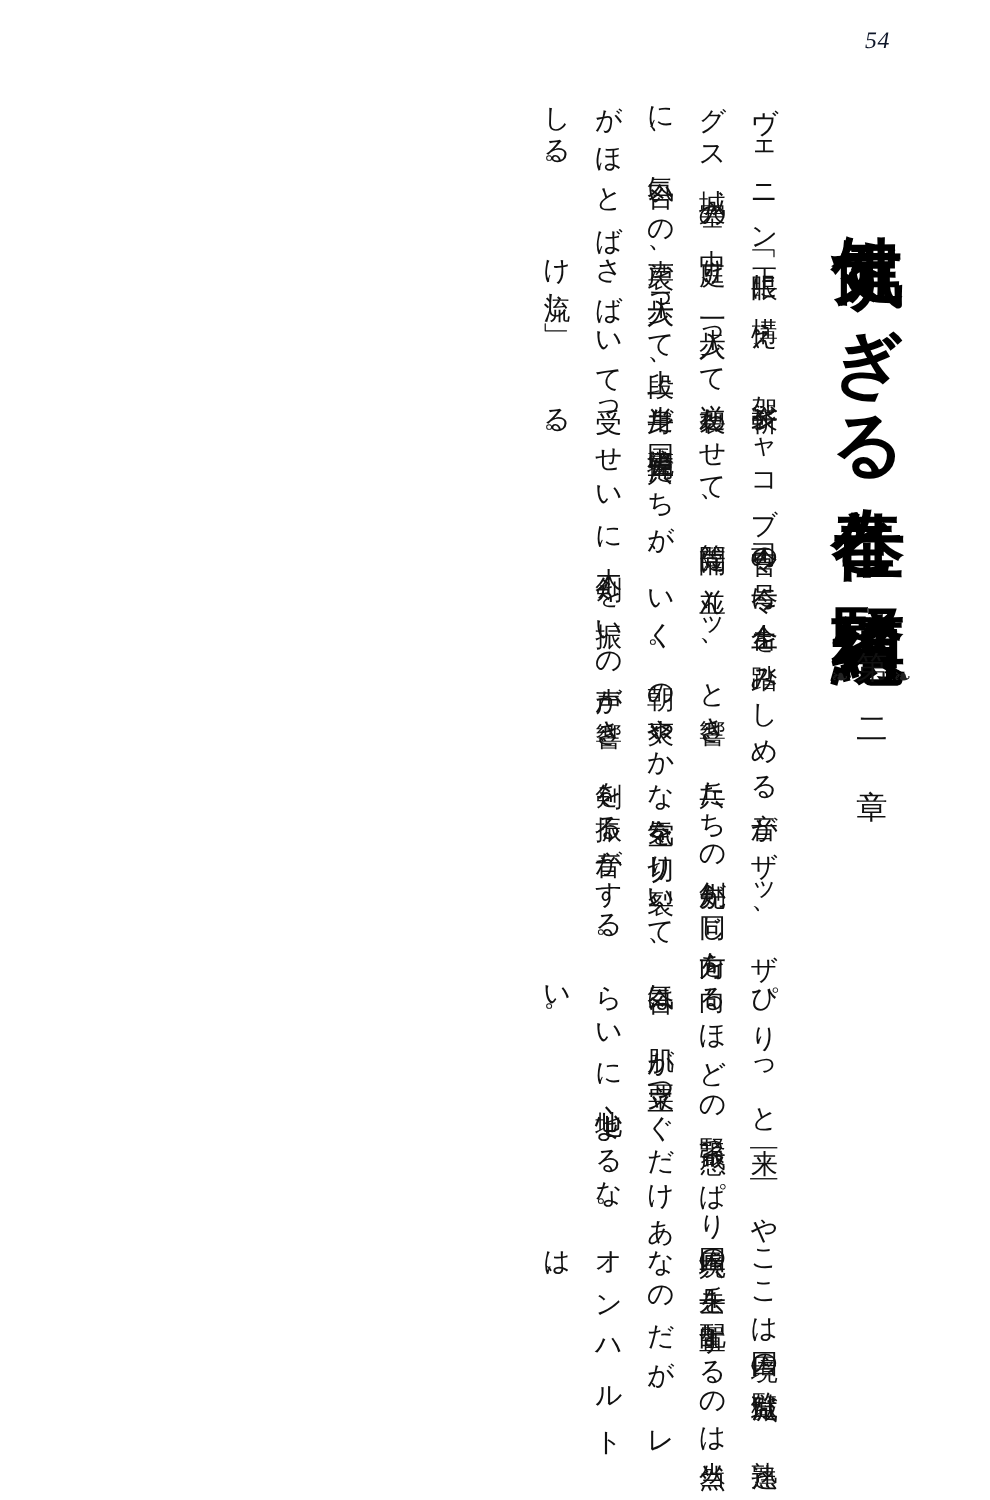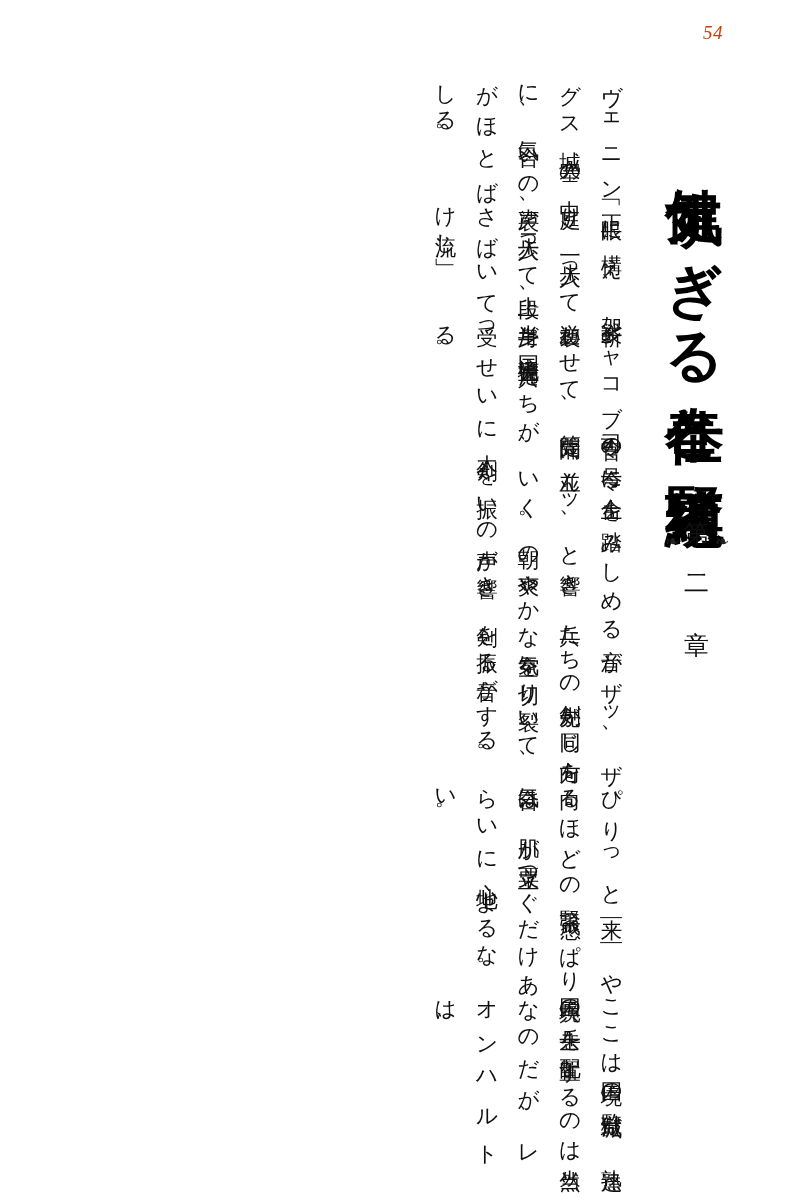--- a/index.html
+++ b/index.html
@@ -19,25 +19,25 @@
   .page {
     position: absolute;
     inset: 0;
     background: #ffffff;
   }
 
   
   .page-number {
     position: absolute;
     top: 22px;
-    right: 69px;
+    right: 80px;
     font-family: "Liberation Serif", "DejaVu Serif", serif;
     font-style: italic;
     font-size: 19px;
-    color: #c2410c;
+    color: #0f172a;
     letter-spacing: 0.5px;
   }
 
   
   .body-area {
     position: absolute;
     top: 70px;
     left: 42px;
     right: 60px;
     height: 1090px;

